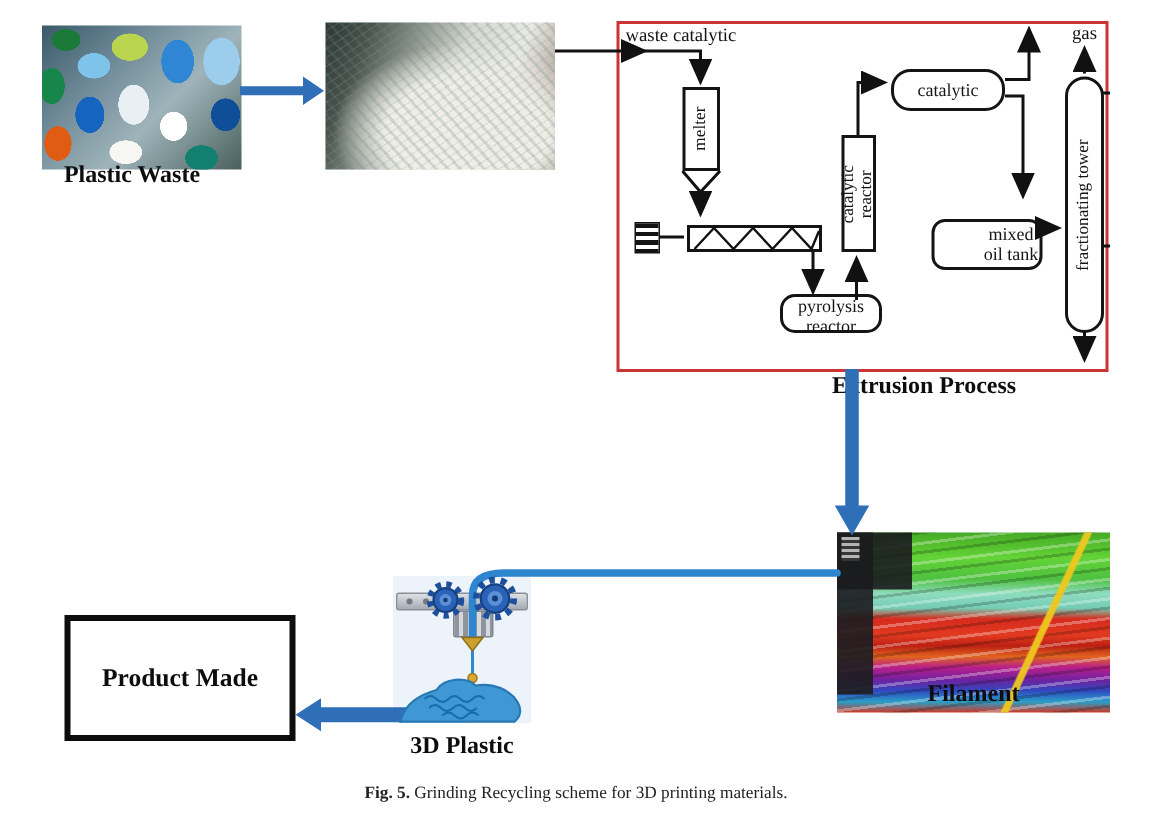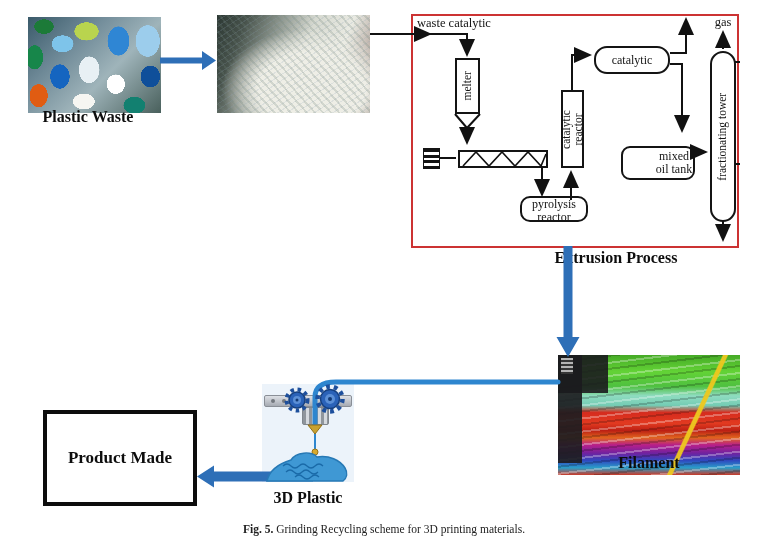--- a/index.html
+++ b/index.html
@@ -67,21 +67,21 @@
   #pyrolysis { left:520px; top:196px; width:68px; height:26px; border-radius:10px; flex-direction:column;justify-content:space-between; }
   #catalytic { left:561px; top:90px;  width:23px; height:78px; }
   #condenser { left:594px; top:46px;  width:76px; height:28px; border-radius:13px; }
   #oiltank   { left:621px; top:146px; width:74px; height:34px; border-radius:9px;padding-left:32px; }
   #tower     { left:710px; top:51px;  width:26px; height:171px; border-radius:13px; }
   .flow-text { position:absolute; font-size:12.5px; color:#141414; }
   #waste-plastics { left:417px; top:16px; width:92px; }
   #gas-label { left:705px; top:15px; width:36px; text-align:center; }
   #extruder-label { left:430px; top:171px; width:112px; text-align:center; font-size:12px; color:#141414; }
   
-  #product-box { left:43px; top:410px; width:154px; height:96px; border:4px solid #0d0d0d;
+  #product-box { left:43px; top:410px; width:154px; height:84px; border:4px solid #0d0d0d;
     background:#fff; display:flex; flex-direction:column; align-items:center; justify-content:center;
     font-weight:bold; font-size:17px; line-height:26px; color:#0d0d0d; text-align:center; }
   
   #printer-panel { left:262px; top:384px; width:92px; height:98px; background:#ecf3fa; }
   #printer-rail  { left:264px; top:395px; width:88px; height:12px; border:1px solid #8a8f97;
     border-radius:2px; background:linear-gradient(#dde0e5,#a6abb3); }
   .screw { position:absolute; width:4px; height:4px; border-radius:50%; background:#73787f; top:399px; }
   #screw1 { left:271px; } #screw2 { left:282px; }
   #heater { left:302px; top:407px; width:27px; height:18px; border-radius:2px; border:1px solid #80868d;
     background:repeating-linear-gradient(to right,#8f959c 0 3px,#d5d9de 3px 6px); }

